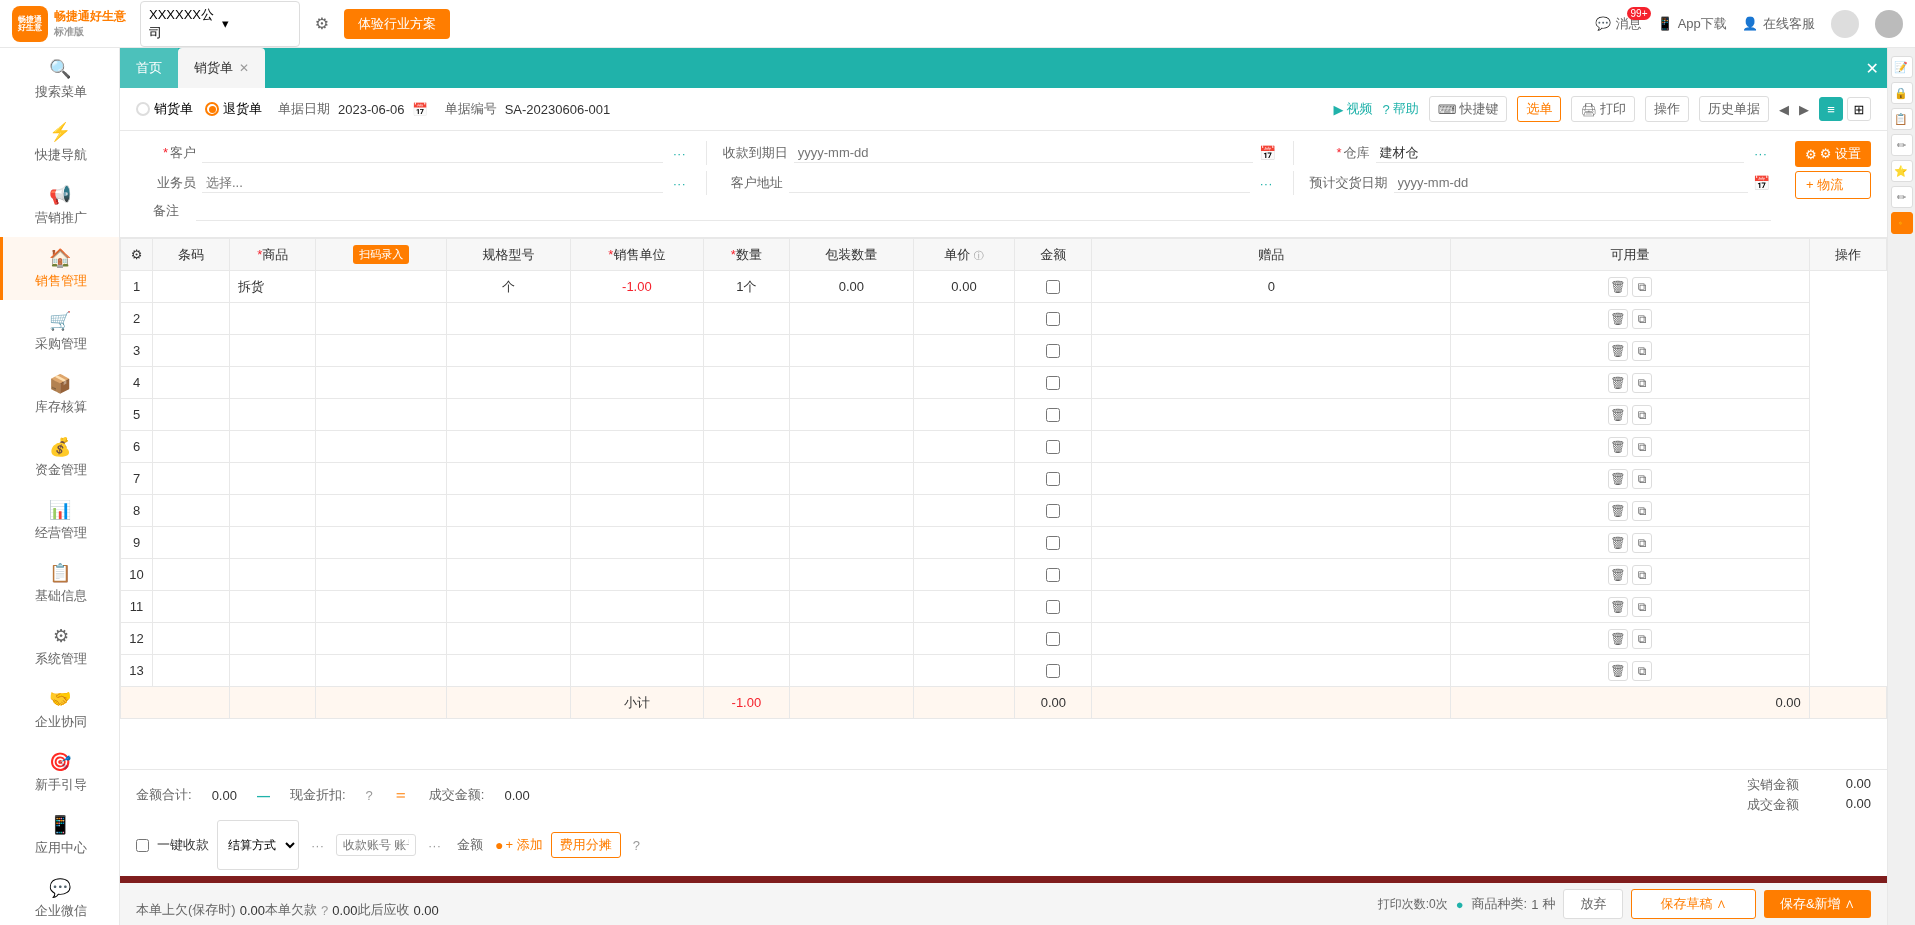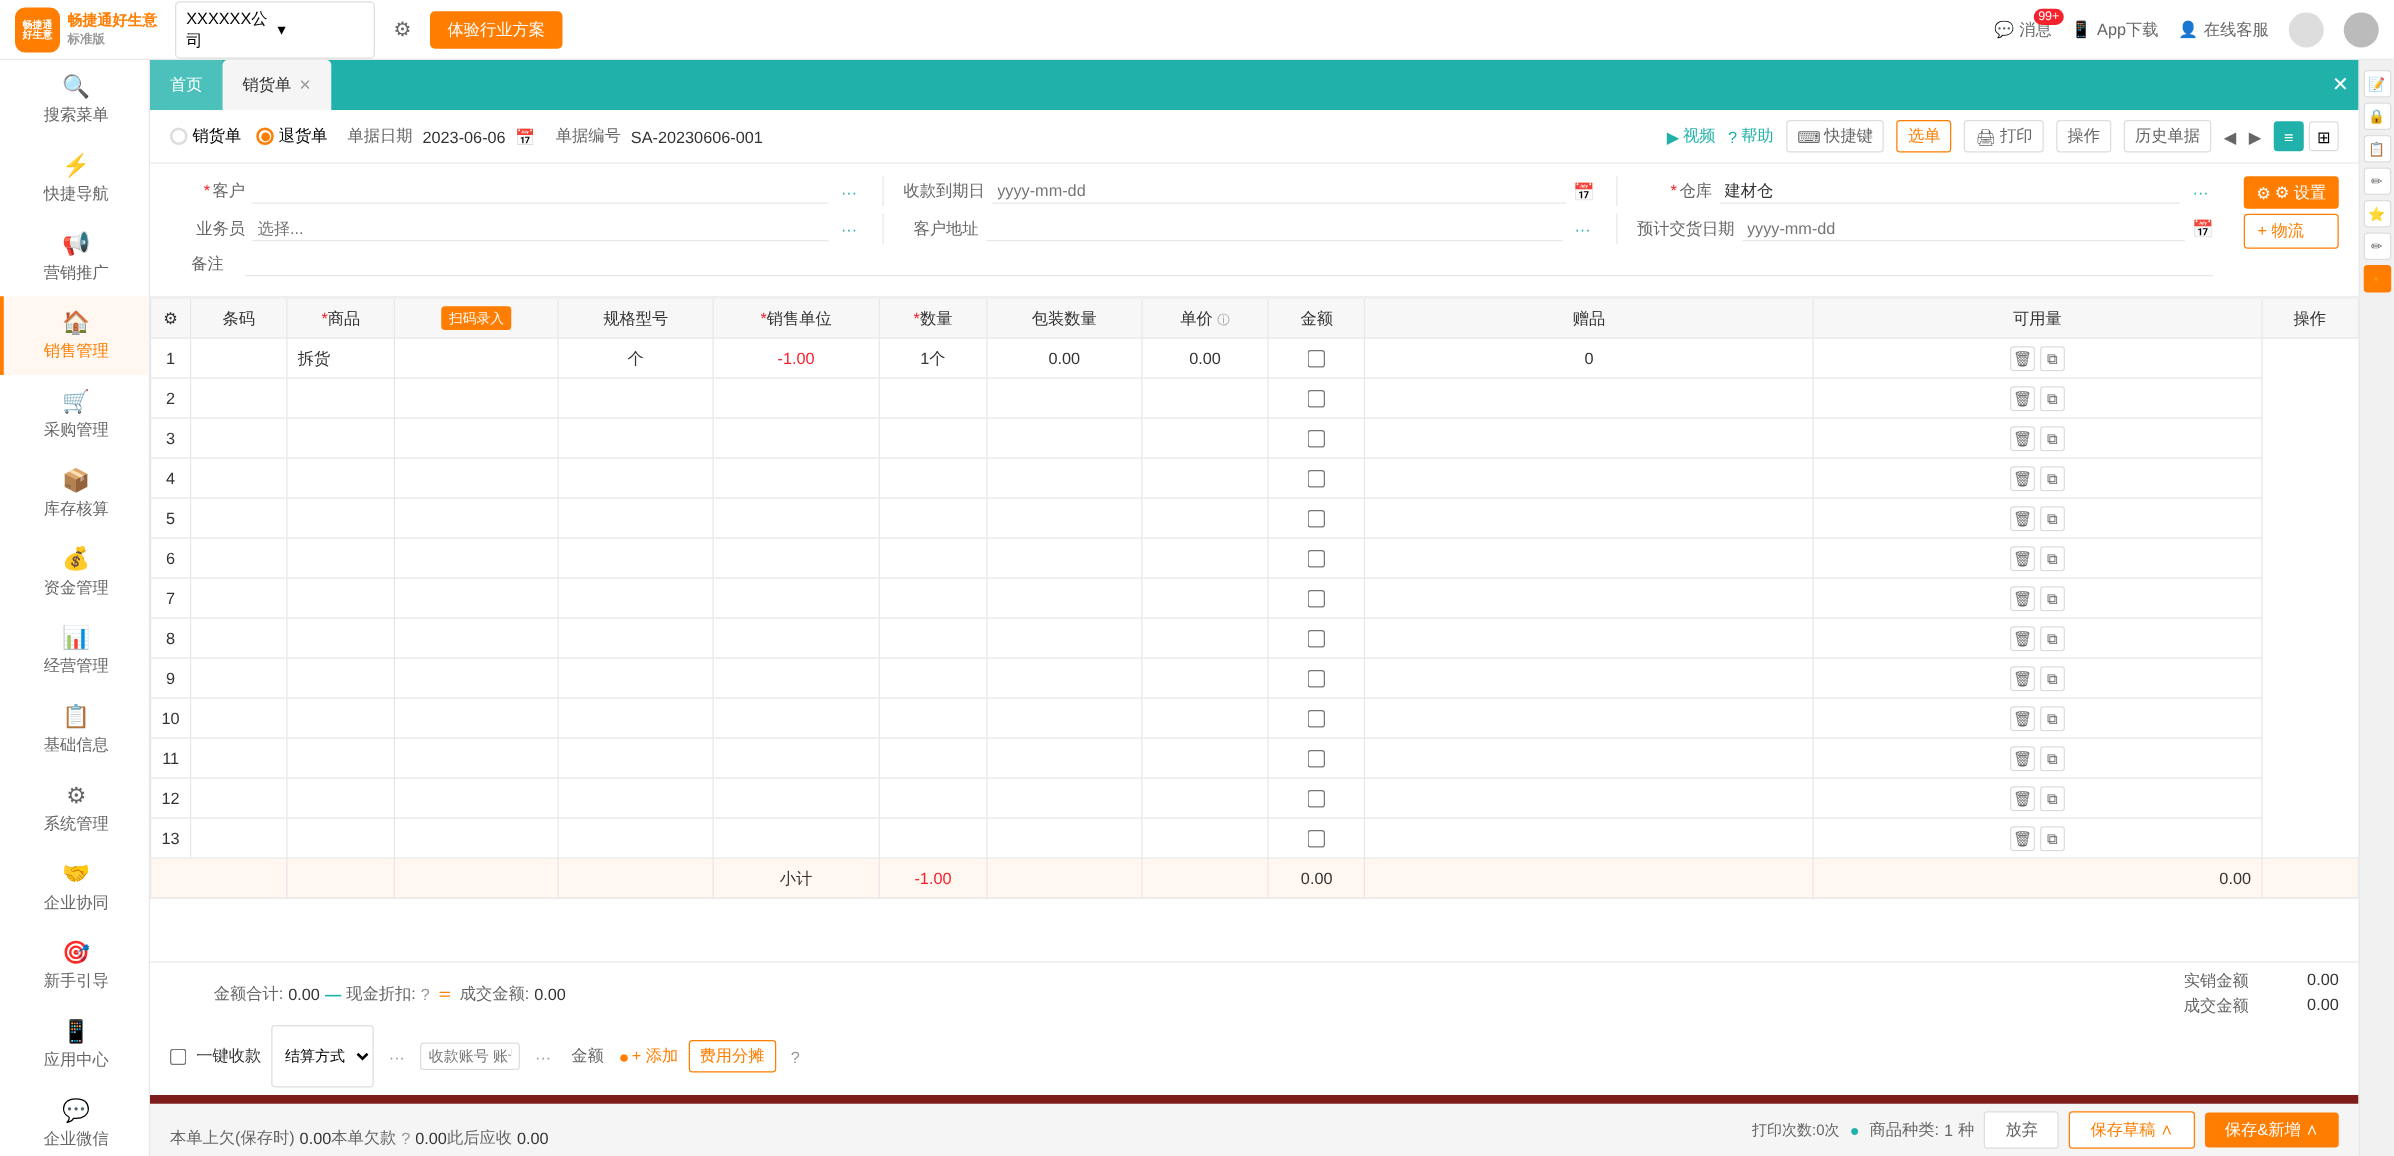--- a/index.html
+++ b/index.html
@@ -77,40 +77,40 @@
     .data-table tr.subtotal { background: #fff7f0; }
     .data-table td.red { color: #f5222d; }
     .scan-btn { background: #ff7d00; color: #fff; border: none; border-radius: 3px; padding: 2px 6px; cursor: pointer; font-size: 11px; }
     .checkbox-cell { display: flex; align-items: center; justify-content: center; }
     .table-checkbox { width: 14px; height: 14px; cursor: pointer; }
     .op-icons { display: flex; gap: 4px; justify-content: center; }
     .op-icon { width: 20px; height: 20px; border: 1px solid #ddd; background: #fff; border-radius: 3px; cursor: pointer; display: flex; align-items: center; justify-content: center; font-size: 12px; color: #666; }
 
     
     .bottom-bar { border-top: 1px solid #e8e8e8; padding: 6px 16px; background: #fff; flex-shrink: 0; }
-    .summary-row { display: flex; align-items: center; gap: 4px; margin-bottom: 6px; margin-left: 35px; }
+    .summary-row { display: flex; align-items: center; gap: 20px; margin-bottom: 6px; }
     .summary-label { color: #666; }
     .summary-value { color: #333; font-weight: 500; }
     .summary-eq { color: #ff7d00; font-size: 16px; }
     .dash-icon { color: #20b2aa; font-weight: bold; }
     .payment-row { display: flex; align-items: center; gap: 8px; }
     .payment-checkbox { cursor: pointer; }
     .payment-label { color: #333; }
     .payment-select { border: 1px solid #ddd; border-radius: 3px; padding: 16px 6px; background: #fff; font-size: 12px; }
     .payment-input { border: 1px solid #ddd; border-radius: 3px; padding: 3px 6px; width: 80px; font-size: 12px; }
     .add-btn { background: none; border: none; color: #ff7d00; cursor: pointer; font-size: 12px; display: flex; align-items: center; gap: 2px; }
     .fenyong-btn { border: 1px solid #ff7d00; color: #ff7d00; background: #fff; border-radius: 3px; padding: 3px 8px; cursor: pointer; font-size: 12px; }
 
     
     .status-bar { background: #f5f5f5; border-top: 7px solid #7f1d1d; padding: 6px 16px; display: flex; align-items: flex-end; flex-shrink: 0; }
     .status-item { display: flex; align-items: center; gap: 4px; font-size: 12px; color: #666; }
     .status-value { color: #333; }
     .status-right { margin-left: auto; display: flex; align-items: center; gap: 8px; }
     .abandon-btn { border: 1px solid #ddd; background: #fff; border-radius: 3px; padding: 5px 16px; cursor: pointer; font-size: 13px; color: #666; }
-    .save-draft-btn { border: 1px solid #ff7d00; background: #fff; color: #ff7d00; border-radius: 3px; padding: 5px 16px; cursor: pointer; font-size: 13px; }
+    .save-draft-btn { border: 1px solid #ff7d00; background: #fff; color: #ff7d00; border-radius: 3px; padding: 5px 28px; cursor: pointer; font-size: 13px; }
     .save-new-btn { background: #ff7d00; color: #fff; border: none; border-radius: 3px; padding: 5px 16px; cursor: pointer; font-size: 13px; }
     .btn-group { display: flex; align-items: center; }
 
     
     .right-panel { width: 28px; background: #f0f0f0; border-left: 1px solid #e8e8e8; display: flex; flex-direction: column; align-items: center; padding-top: 8px; gap: 4px; flex-shrink: 0; }
     .right-panel-btn { width: 22px; height: 22px; background: #fff; border: 1px solid #ddd; border-radius: 3px; cursor: pointer; display: flex; align-items: center; justify-content: center; font-size: 11px; color: #666; }
     .right-panel-btn.orange { background: #ff7d00; color: #fff; border-color: #ff7d00; }
   </style>
 </head>
 <body>

